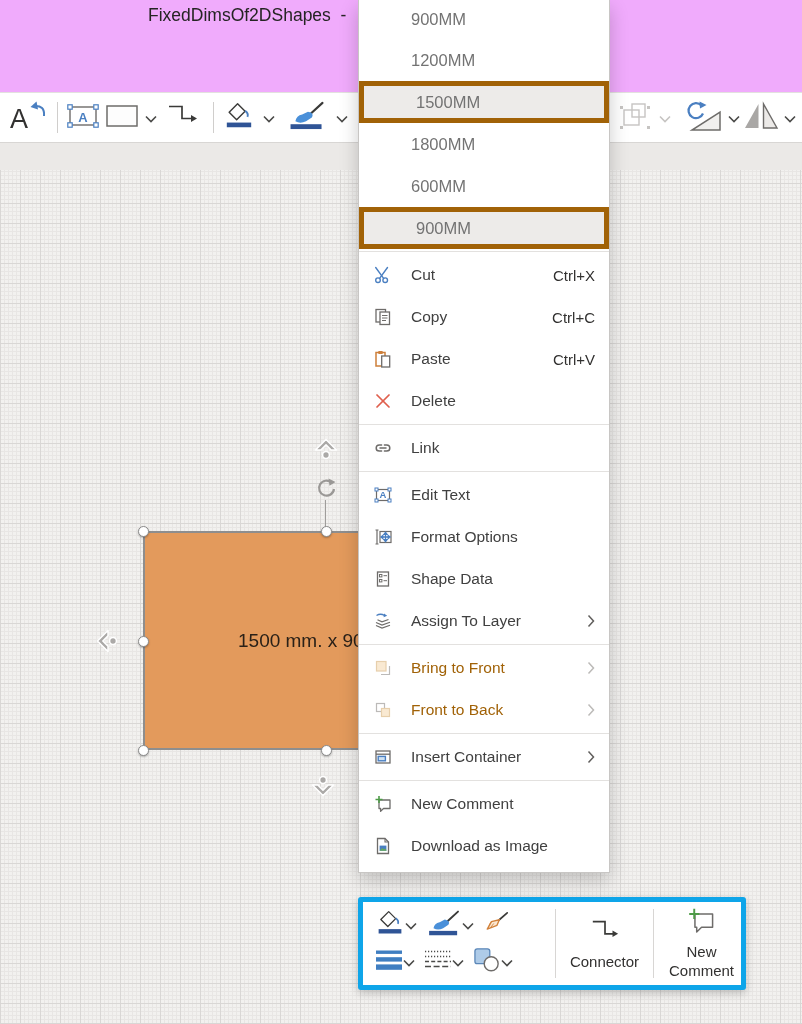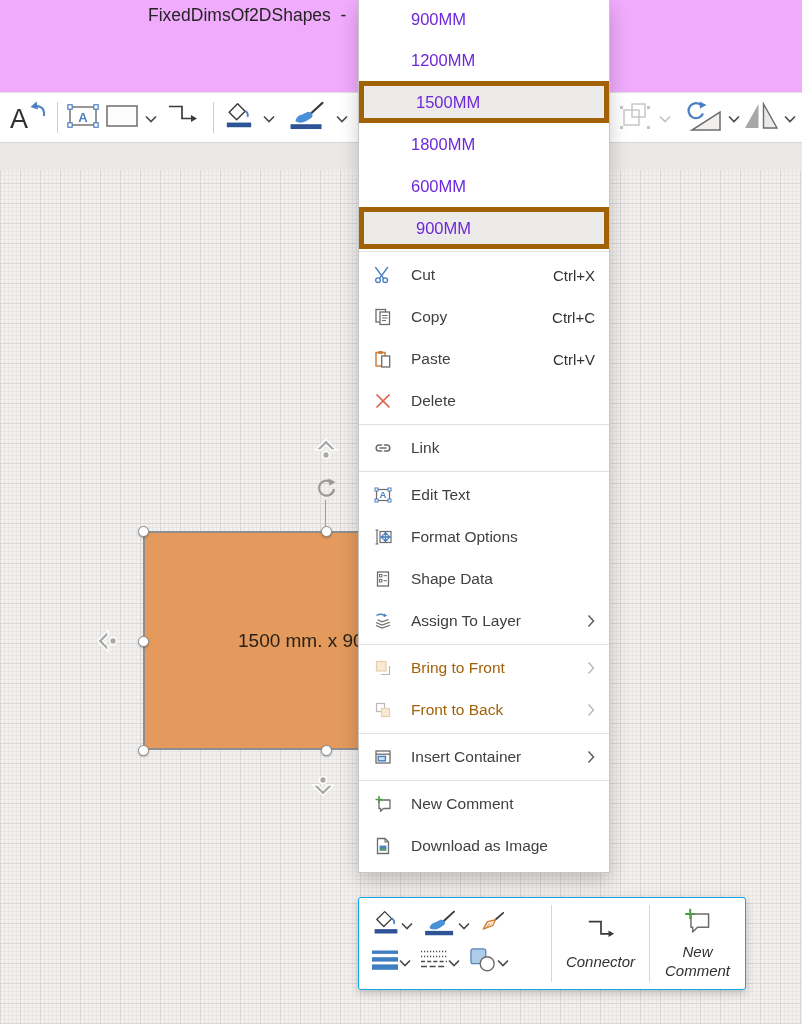--- a/index.html
+++ b/index.html
@@ -31,34 +31,34 @@
     font-size:19px;color:#2a2118;white-space:nowrap;}
   .handle{position:absolute;width:11px;height:11px;border-radius:50%;background:#fff;
     border:1px solid #8a8a8a;box-sizing:border-box;box-shadow:0 1px 2px rgba(0,0,0,.25);}
   .rotate-stem{position:absolute;left:325px;top:357px;width:1px;height:31px;background:#9f9d9b;}
   .dir-arrow{position:absolute;}
   
   .context-menu{position:absolute;left:358px;top:0;width:252px;background:#ffffff;
     border:1px solid #c8c6c4;border-top:none;box-sizing:border-box;
     box-shadow:0 8px 18px rgba(0,0,0,.20);padding-bottom:5px;z-index:30;}
   .size-item{height:42px;display:flex;align-items:center;padding-left:52px;
-    font-size:16.5px;color:#6d28d9;box-sizing:border-box;}
+    font-size:16.5px;color:#737373;box-sizing:border-box;}
   .size-item.first{height:39px;}
   .size-item.selected{background:#edebe9;border:5px solid #a16207;}
   .menu-sep{height:1px;background:#e3e1df;margin:2px 0;}
   .menu-item{height:42px;display:flex;align-items:center;padding:0 14px 0 11px;box-sizing:border-box;}
   .mi-icon{width:26px;height:22px;margin-right:15px;flex:none;display:flex;align-items:center;justify-content:center;}
   .mi-label{font-size:15.5px;color:#404040;flex:1;}
   .menu-item.disabled .mi-label{color:#a16207;}
   .mi-shortcut{font-size:15px;color:#323130;}
   .mi-sub{flex:none;display:flex;align-items:center;}
   
   .mini-toolbar{position:absolute;left:358px;top:897px;width:388px;height:93px;background:#fff;
-    border:1px solid #0ea5e9;border-radius:3px;box-sizing:border-box;
-    box-shadow:0 3px 9px rgba(0,0,0,.22);display:flex;z-index:20;font-style:italic;}
+    border:5px solid #0ea5e9;border-radius:3px;box-sizing:border-box;
+    box-shadow:0 3px 9px rgba(0,0,0,.22);display:flex;z-index:20;}
   .mt-icons{width:192px;flex:none;display:flex;flex-direction:column;justify-content:center;
     padding-left:12px;box-sizing:border-box;}
   .mt-row{display:flex;align-items:center;height:37px;}
   .mt-row .gap{width:9px;}
   .mt-sep{width:1px;background:#d8d6d4;margin:7px 0;flex:none;}
   .mt-btn{flex:1;display:flex;flex-direction:column;align-items:center;justify-content:center;
     gap:2px;font-size:15px;color:#323130;text-align:center;line-height:1.25;}
   .mt-btn .lbl{max-width:88px;}
 </style>
 </head>

